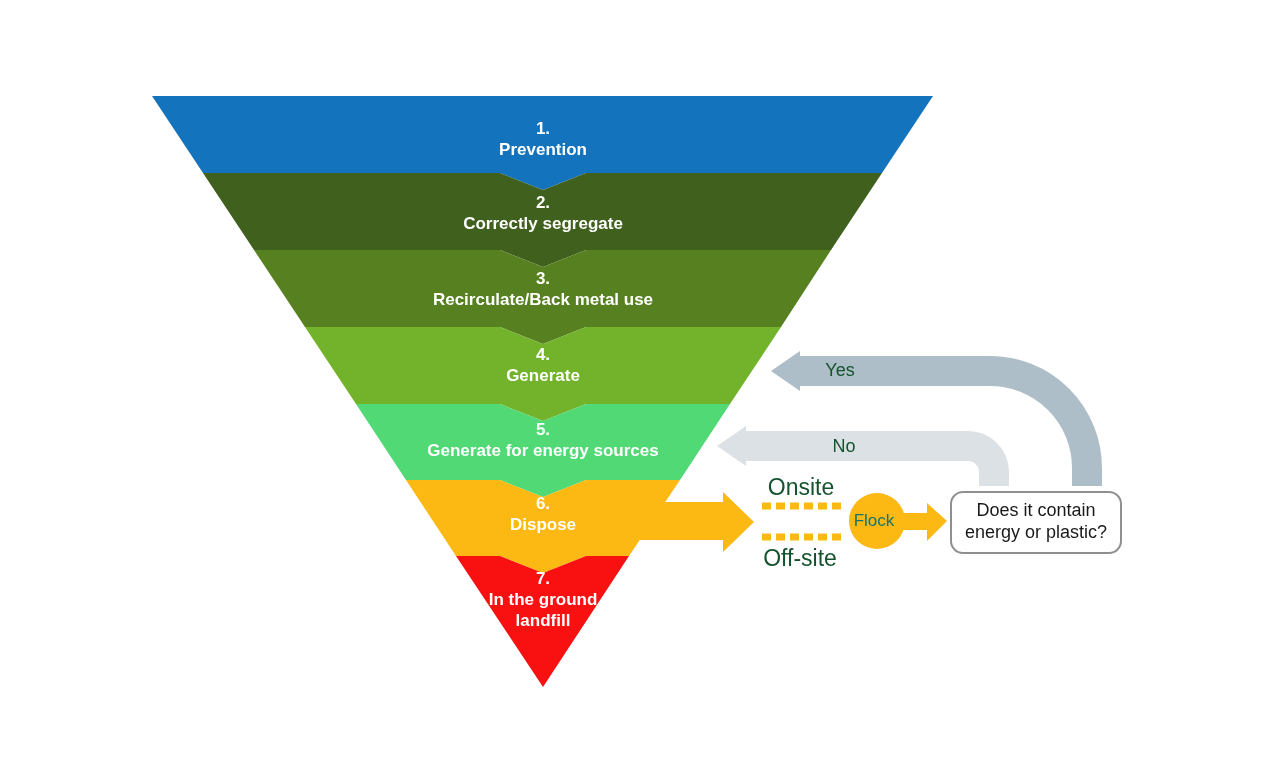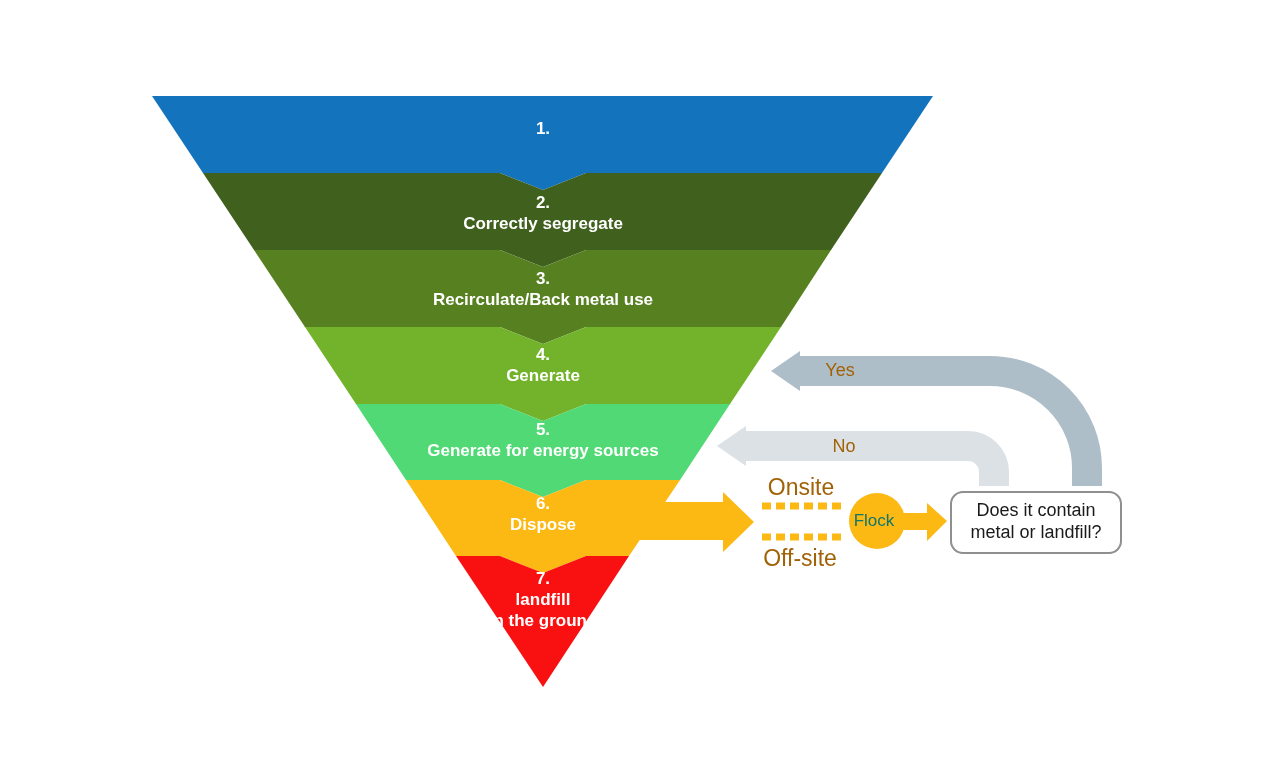--- a/index.html
+++ b/index.html
@@ -24,21 +24,21 @@
     font-size: 17px;
     line-height: 21px;
     pointer-events: none;
   }
 
   
   .ctr {
     position: absolute;
     transform: translate(-50%, -50%);
     white-space: nowrap;
-    color: #a16207;
+    color: #14532d;
     font-size: 18px;
     line-height: 20px;
   }
   .sm { font-size: 23px; }
   .flock-label { color: #0f766e; font-size: 17px; }
   .question-text {
     position: absolute;
     left: 951px;
     top: 499px;
     width: 170px;
@@ -76,20 +76,21 @@
 
     <circle cx="877" cy="521" r="28" fill="#FCB813"></circle>
 
     <polygon points="898,513 927,513 927,503 947,521 927,541 927,530 898,530" fill="#FCB813"></polygon>
 
     <rect x="951" y="492" width="170" height="61" rx="12" stroke-width="2" fill="#FFFFFF" stroke="#8F8F8F"></rect>
   </svg>
 
   <div class="lvl" style="top:118px">
     <div>1.</div>
+    <div>Prevention</div>
   </div>
   <div class="lvl" style="top:192px">
     <div>2.</div>
     <div>Correctly segregate</div>
   </div>
   <div class="lvl" style="top:268px">
     <div>3.</div>
     <div>Recirculate/Back metal use</div>
   </div>
   <div class="lvl" style="top:344px">
@@ -99,28 +100,28 @@
   <div class="lvl" style="top:419px">
     <div>5.</div>
     <div>Generate for energy sources</div>
   </div>
   <div class="lvl" style="top:493px">
     <div>6.</div>
     <div>Dispose</div>
   </div>
   <div class="lvl" style="top:568px">
     <div>7.</div>
+    <div>In the ground</div>
     <div>landfill</div>
-    <div>In the ground</div>
   </div>
 
   <div class="ctr" style="left:840px; top:370px">Yes</div>
   <div class="ctr" style="left:844px; top:446px">No</div>
   <div class="ctr sm" style="left:801px; top:487px">Onsite</div>
   <div class="ctr sm" style="left:800px; top:558px">Off-site</div>
   <div class="ctr flock-label" style="left:874px; top:521px">Flock</div>
 
   <div class="question-text">
     <div>Does it contain</div>
-    <div>metal or landfill?</div>
+    <div>energy or plastic?</div>
   </div>
 
 </div>
 
 </body></html>

